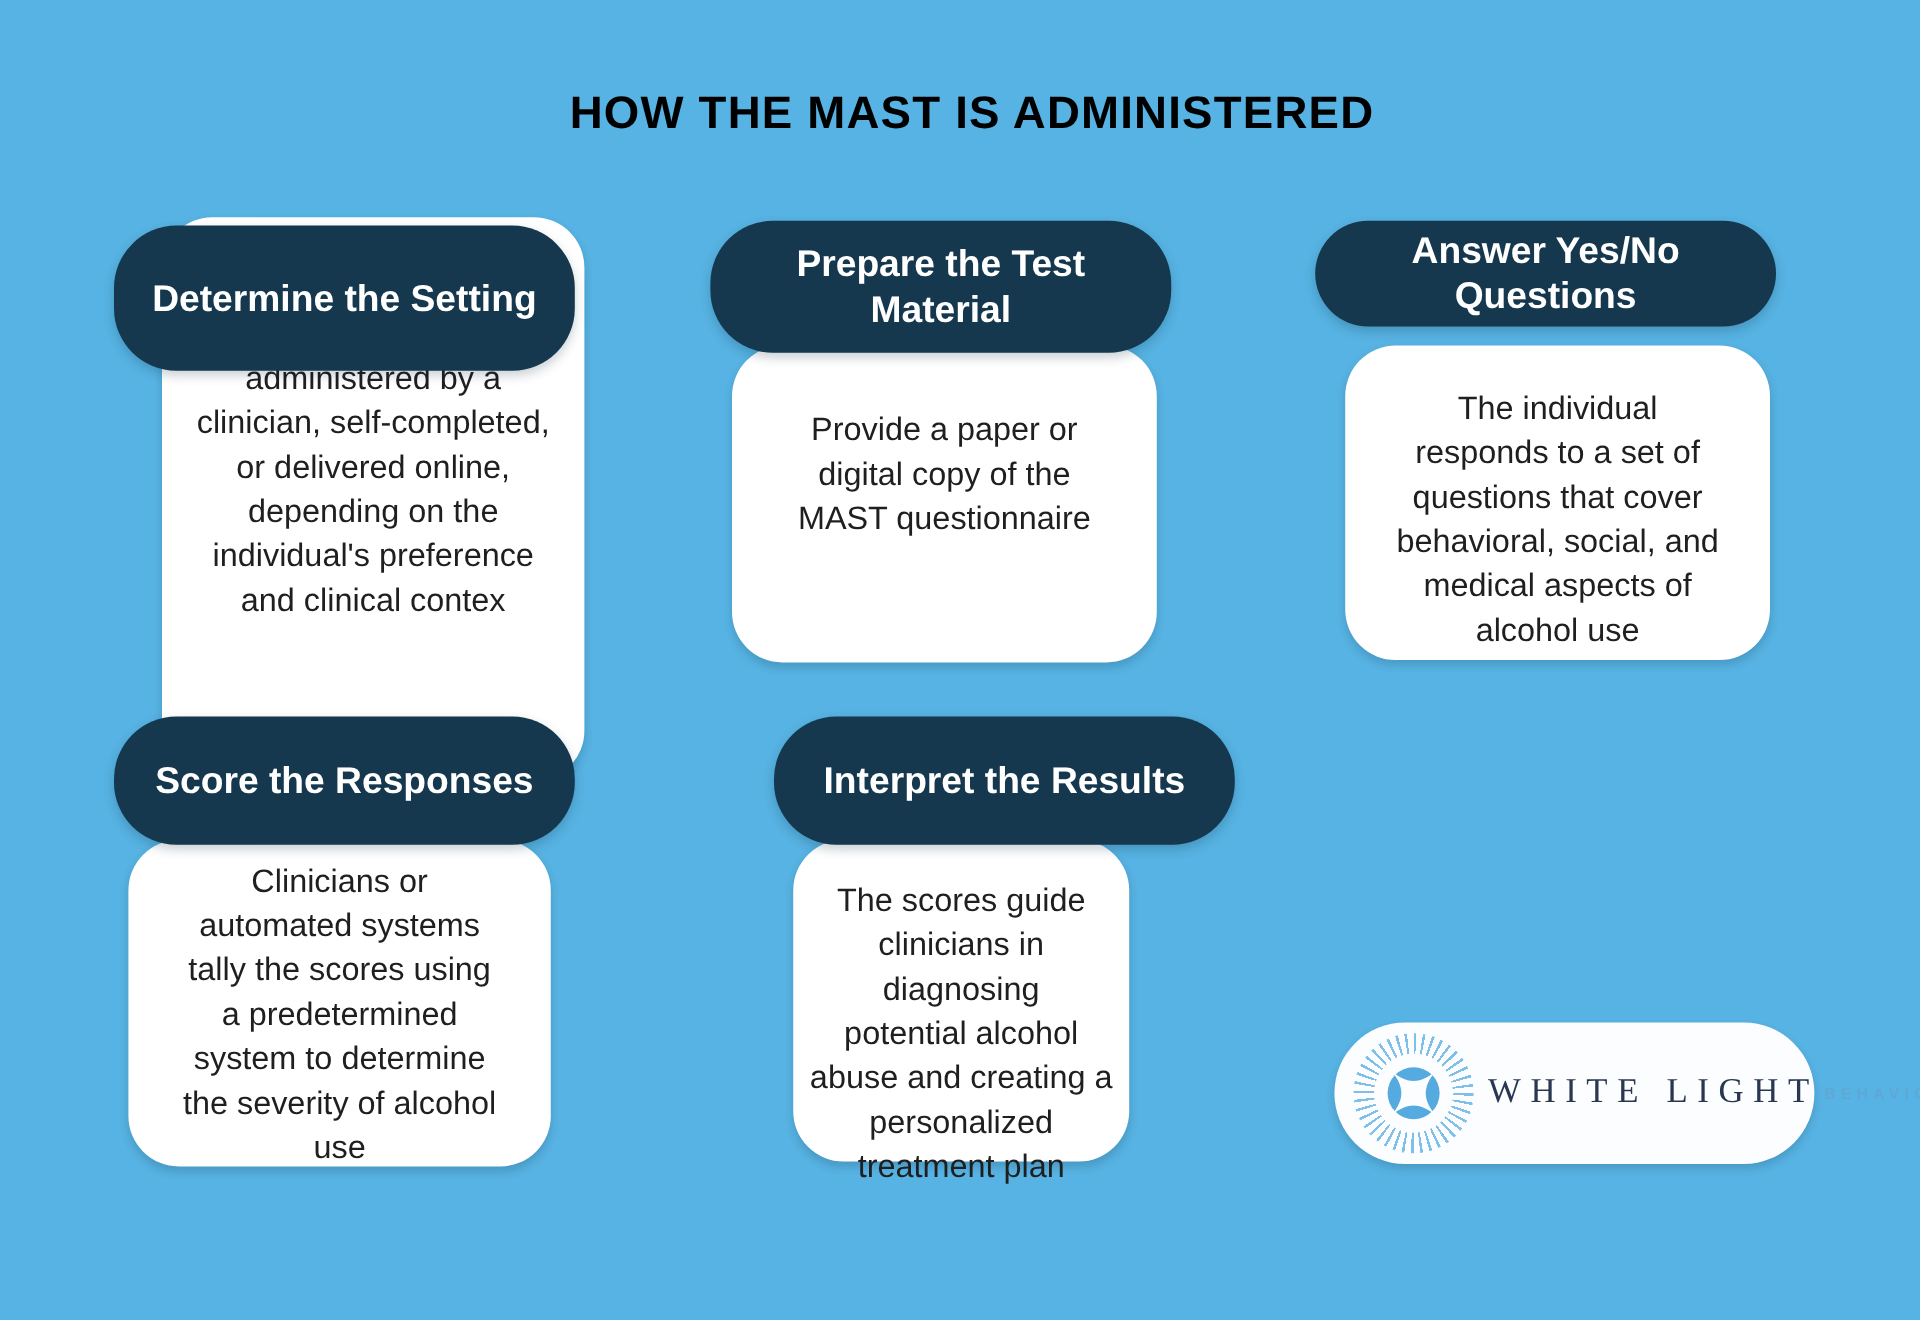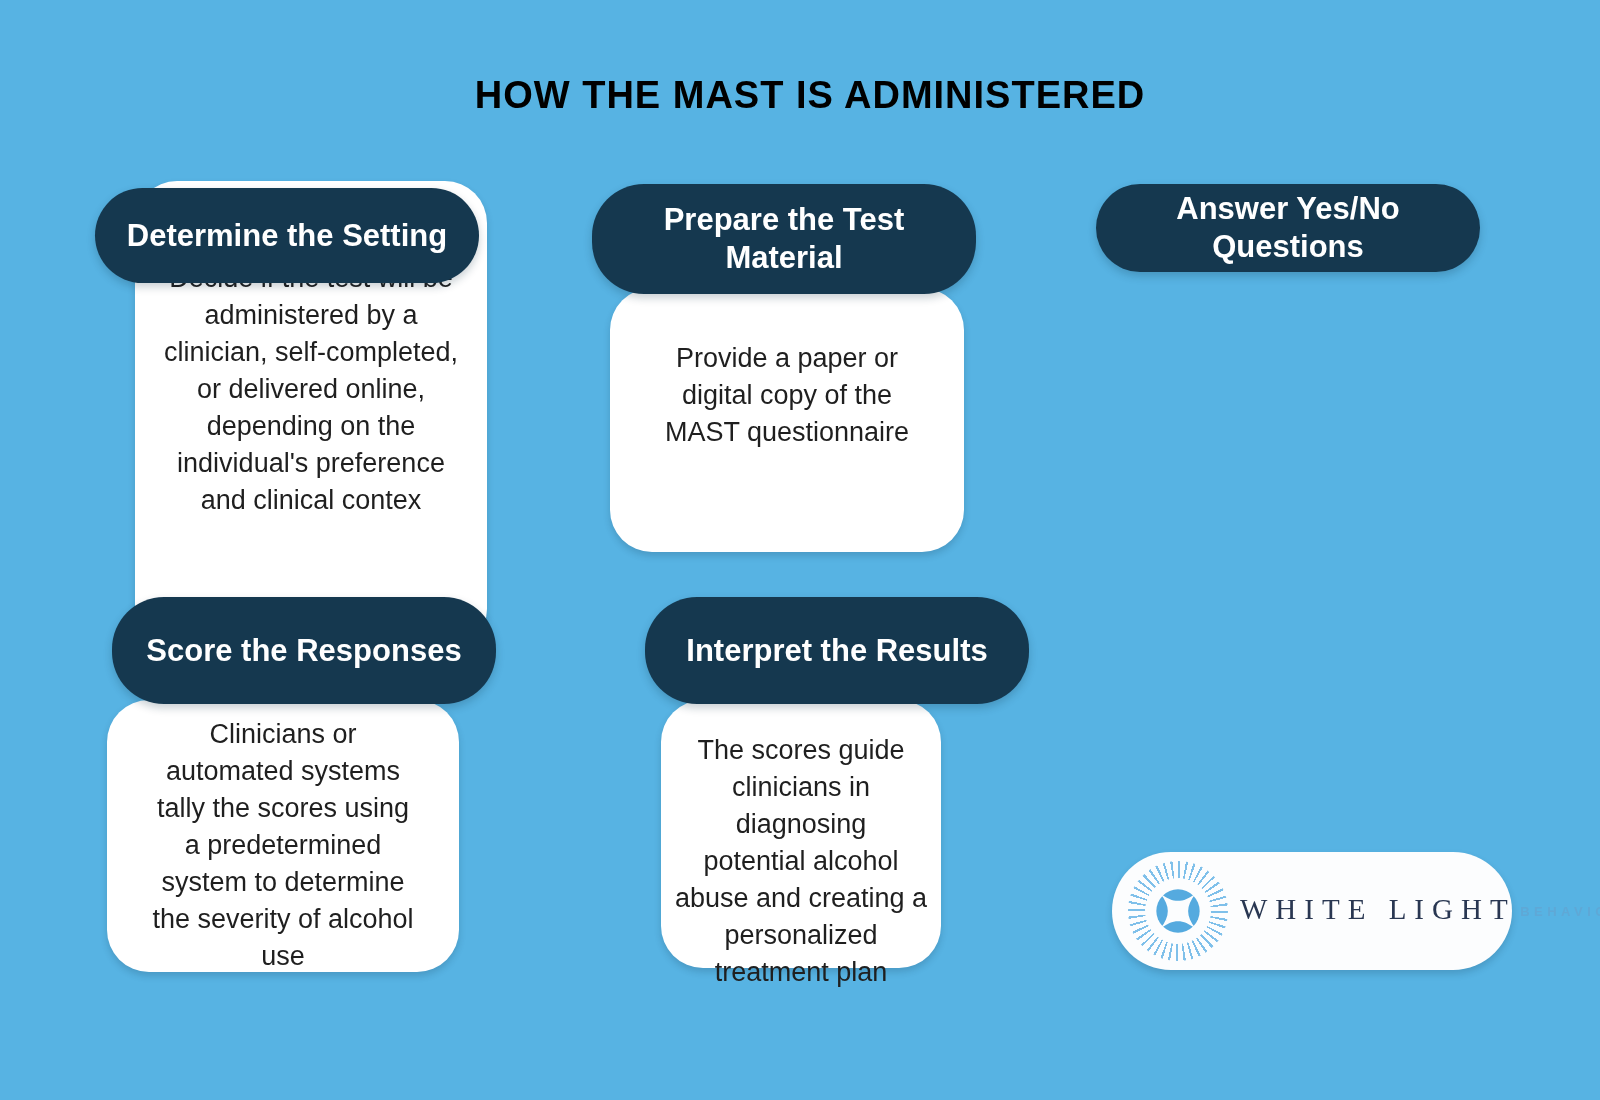--- a/index.html
+++ b/index.html
@@ -32,27 +32,27 @@
   .bdy{
     position:absolute;z-index:1;
     background:#FFFFFF;
     border-radius:42px;
     text-align:center;
     color:#1F1F1F;font-size:27px;line-height:37px;
     box-sizing:border-box;
     box-shadow:0 4px 7px rgba(10,40,60,.18);
   }
   .bdy p{margin:0;padding:0 12px;white-space:pre-line;}
-  .h1{left:95px;top:188px;width:384px;height:95px;}
+  .h1{left:95px;top:188px;width:384px;height:121px;}
   .b1{left:107px;top:181px;width:352px;height:470px;padding-top:79px;margin-left:28px;}
   .h2{left:592px;top:184px;width:384px;height:110px;}
   .b2{left:610px;top:288px;width:354px;height:264px;padding-top:52px;}
   .h3{left:1096px;top:184px;width:384px;height:88px;text-align:center;}
   .b3{left:1121px;top:288px;width:354px;height:262px;padding-top:34px;}
-  .h4{left:112px;top:597px;width:384px;height:107px;}
+  .h4{left:95px;top:597px;width:384px;height:107px;}
   .b4{left:107px;top:700px;width:352px;height:272px;padding-top:16px;}
   .h5{left:645px;top:597px;width:384px;height:107px;}
   .b5{left:661px;top:700px;width:280px;height:268px;padding-top:32px;}
   .logo-card{
     position:absolute;left:1112px;top:852px;width:400px;height:118px;
     background:#FCFDFE;border-radius:59px;
     display:flex;align-items:center;
     padding:0 24px 0 16px;box-sizing:border-box;
     box-shadow:0 4px 7px rgba(10,40,60,.18);
   }
@@ -106,20 +106,28 @@
   <div class="bdy b2">
     <p>Provide a paper or
 digital copy of the
 MAST questionnaire</p>
   </div>
 
   <div class="hdr h3">
     <span>Answer Yes/No
 Questions</span>
   </div>
+  <div class="bdy b3">
+    <p>The individual
+responds to a set of
+questions that cover
+behavioral, social, and
+medical aspects of
+alcohol use</p>
+  </div>
 
   <div class="hdr h4">
     <span>Score the Responses</span>
   </div>
   <div class="bdy b4">
     <p>Clinicians or
 automated systems
 tally the scores using
 a predetermined
 system to determine

